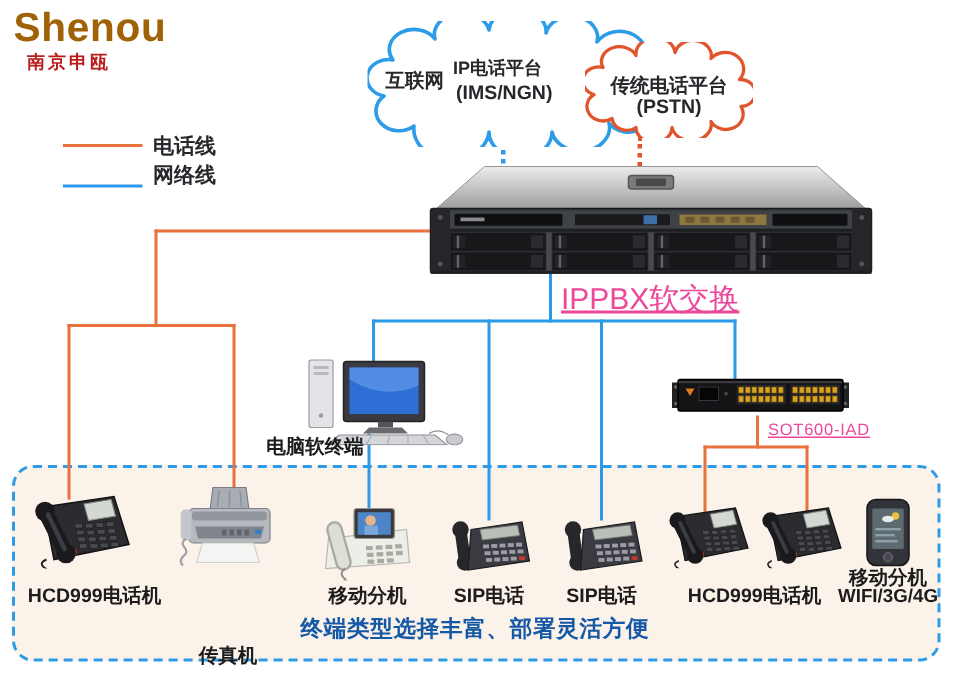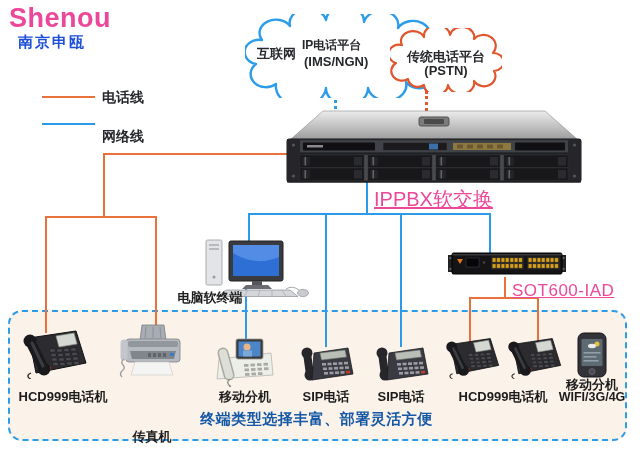--- a/index.html
+++ b/index.html
@@ -6,22 +6,22 @@
   .stage{position:relative;width:640px;height:454px;background:#ffffff;overflow:hidden;
          font-family:"Liberation Sans","DejaVu Sans",sans-serif;}
   
   .ln{position:absolute;z-index:1;}
   .ln-p{background:#E8713C;}
   .ln-n{background:#2B9AE8;}
   .dot-v{position:absolute;z-index:1;width:0;}
   .dot-b{border-left:3px dotted #2D9CE8;}
   .dot-o{border-left:3px dotted #E0552B;}
   
-  .logo-en{position:absolute;left:9px;top:3px;font-size:27px;font-weight:bold;color:#ec4899;letter-spacing:0.5px;}
-  .logo-cn{position:absolute;left:18px;top:33px;font-size:15px;font-weight:bold;color:#1d4ed8;letter-spacing:2px;}
+  .logo-en{position:absolute;left:9px;top:3px;font-size:27px;font-weight:bold;color:#a16207;letter-spacing:0.5px;}
+  .logo-cn{position:absolute;left:18px;top:33px;font-size:12px;font-weight:bold;color:#b91c1c;letter-spacing:2px;}
   
   .legend-line{position:absolute;width:53px;height:2px;}
   .legend-label{position:absolute;font-size:14px;font-weight:bold;color:#26282c;white-space:nowrap;}
   
   .cloud{position:absolute;z-index:2;}
   .cloud svg{display:block;}
   .cloud-text{position:absolute;font-weight:bold;color:#26282c;white-space:nowrap;}
   
   .dev{position:absolute;z-index:2;}
   .dev svg{display:block;}
@@ -95,21 +95,21 @@
 </svg>
 
 <div class="stage">
 
   <div class="logo-en">Shenou</div>
   <div class="logo-cn">南京申瓯</div>
 
   <div class="legend-line ln-p" style="left:42px;top:96px;"></div>
   <div class="legend-label" style="left:102px;top:89px;">电话线</div>
   <div class="legend-line ln-n" style="left:42px;top:123px;"></div>
-  <div class="legend-label" style="left:102px;top:128px;text-align:right;">网络线</div>
+  <div class="legend-label" style="left:102px;top:108px;text-align:right;">网络线</div>
 
   <div class="cloud" style="left:245px;top:14px;width:202px;height:84px;">
     <svg width="202" height="84" viewBox="0 0 200 84">
       <path d="M 30 70 A 14 12 0 0 1 10 50 A 14 12 0 0 1 16 26 A 16 13 0 0 1 44 12
                A 18 14 0 0 1 80 6 A 18 14 0 0 1 118 8 A 16 13 0 0 1 152 14
                A 14 12 0 0 1 182 30 A 12 11 0 0 1 186 54 A 14 12 0 0 1 160 68
                A 16 13 0 0 1 122 74 A 16 13 0 0 1 80 74 A 16 13 0 0 1 30 70 Z" fill="#ffffff" stroke="#2D9CE8" stroke-width="2.4" stroke-linejoin="round"></path>
     </svg>
     <div class="cloud-text" style="left:12px;top:31px;font-size:13px;">互联网</div>
     <div class="cloud-text" style="left:57px;top:23px;font-size:12px;">IP电话平台</div>
@@ -253,21 +253,21 @@
       <rect x="18" y="8" width="13" height="9" fill="#060607" stroke="#3c3c40" stroke-width="0.6"></rect>
       <circle cx="36" cy="12.5" r="1.3" fill="#444"></circle>
       <rect x="43" y="6.5" width="33" height="13" fill="#242428"></rect>
       <use href="#prow" x="44.5" y="8"></use>
         <use href="#prow" x="44.5" y="14"></use>
       <rect x="79" y="6.5" width="33" height="13" fill="#242428"></rect>
       <use href="#prow" x="80.5" y="8"></use>
         <use href="#prow" x="80.5" y="14"></use>
     </svg>
   </div>
-  <div class="plain-label" style="left:512px;top:281px;font-size:17px;letter-spacing:0.5px;">SOT600-IAD</div>
+  <div class="plain-label" style="left:512px;top:281px;font-size:11px;letter-spacing:0.5px;">SOT600-IAD</div>
 
   <div class="tbox"></div>
 
   <div class="dev" style="left:16px;top:327px;">
     <svg width="74" height="52">
         <use href="#sym-hcd"></use>
       </svg>
   </div>
   <div class="dev-label" style="left:3px;top:388px;width:120px;">HCD999电话机</div>
 

